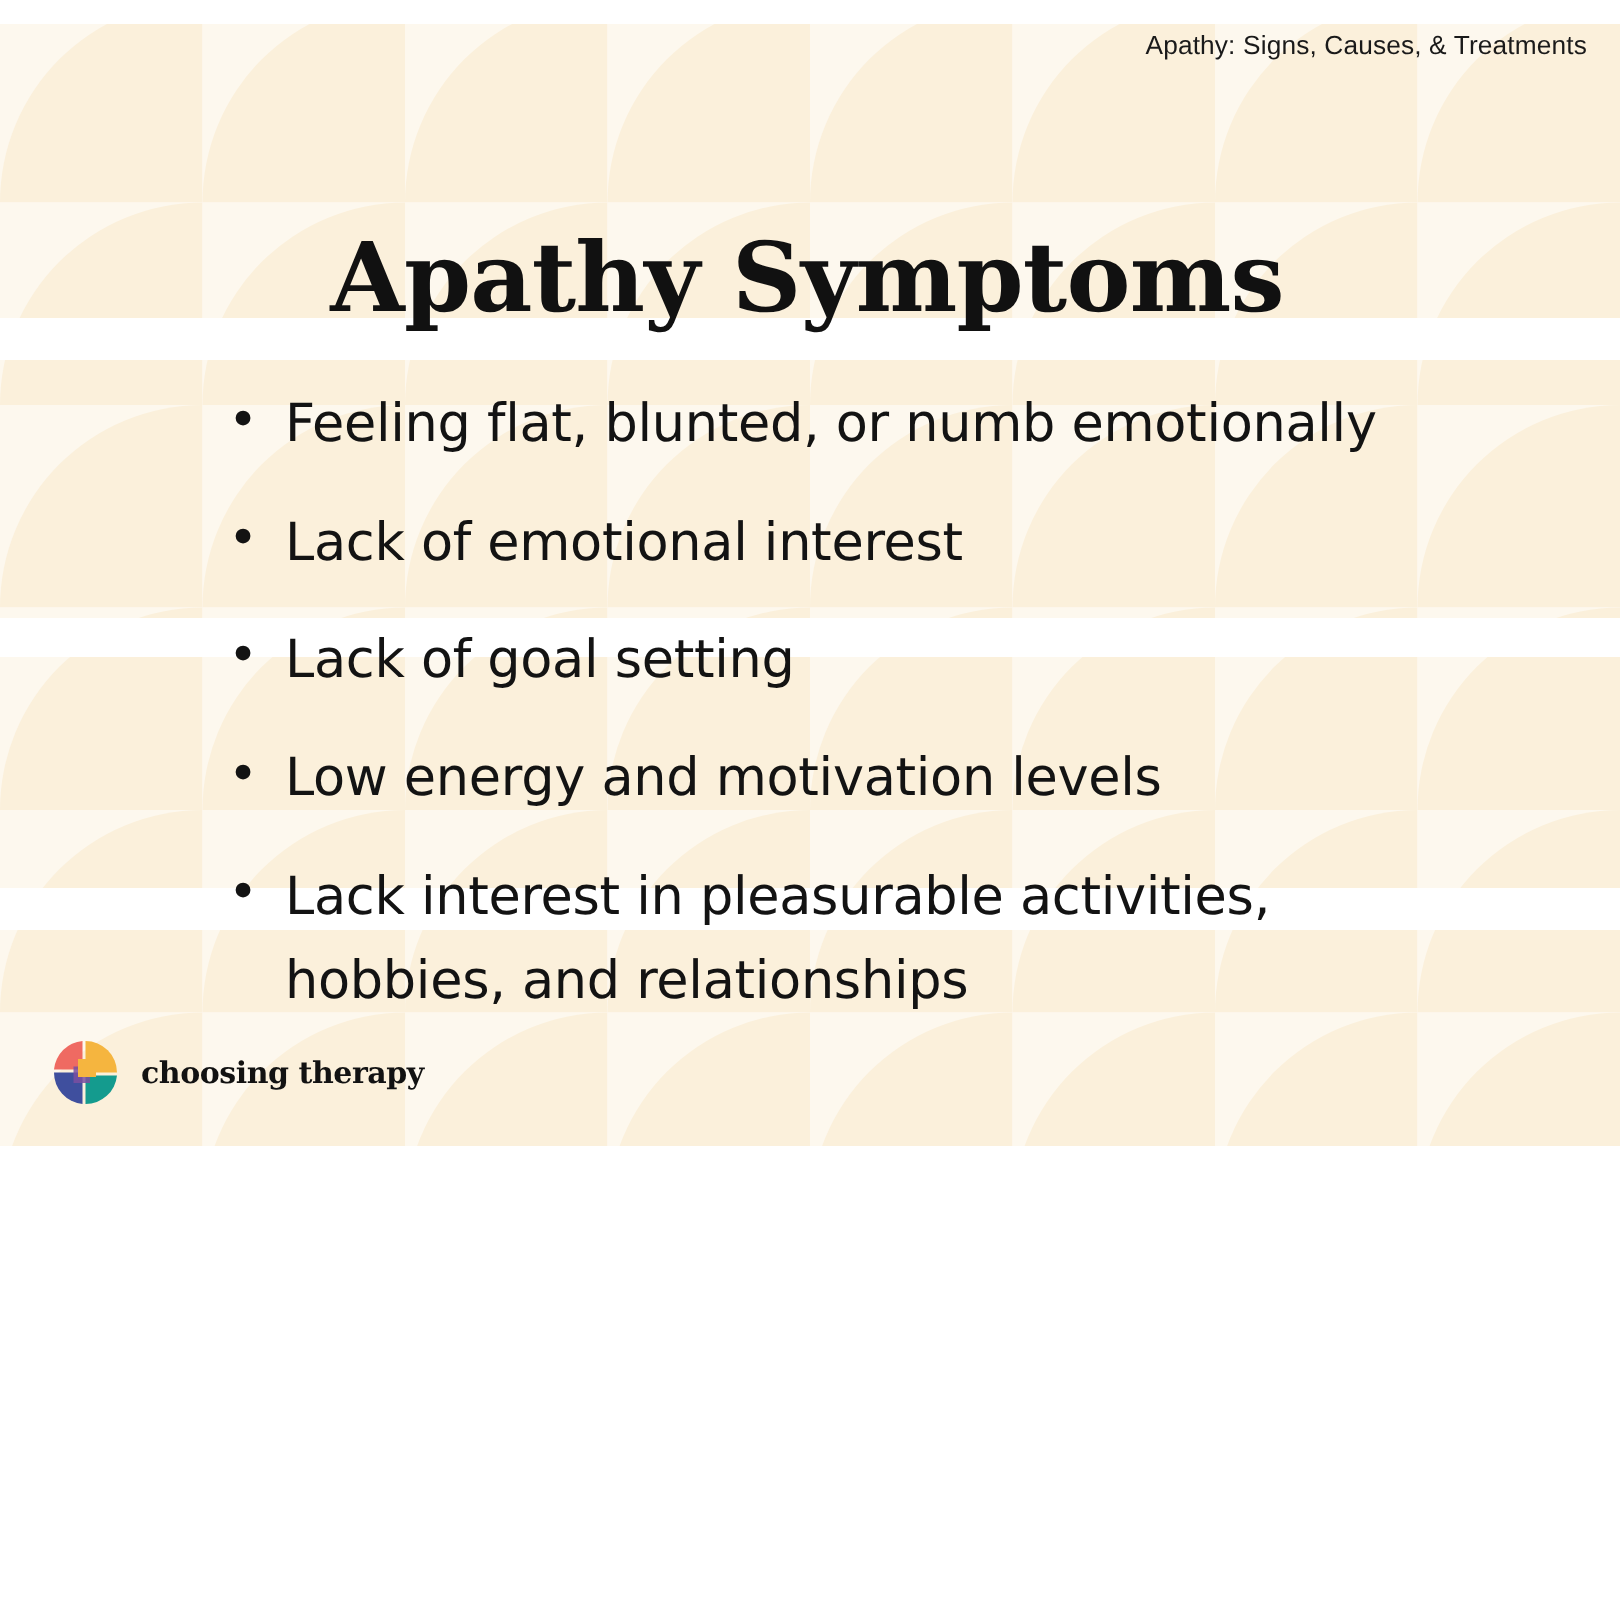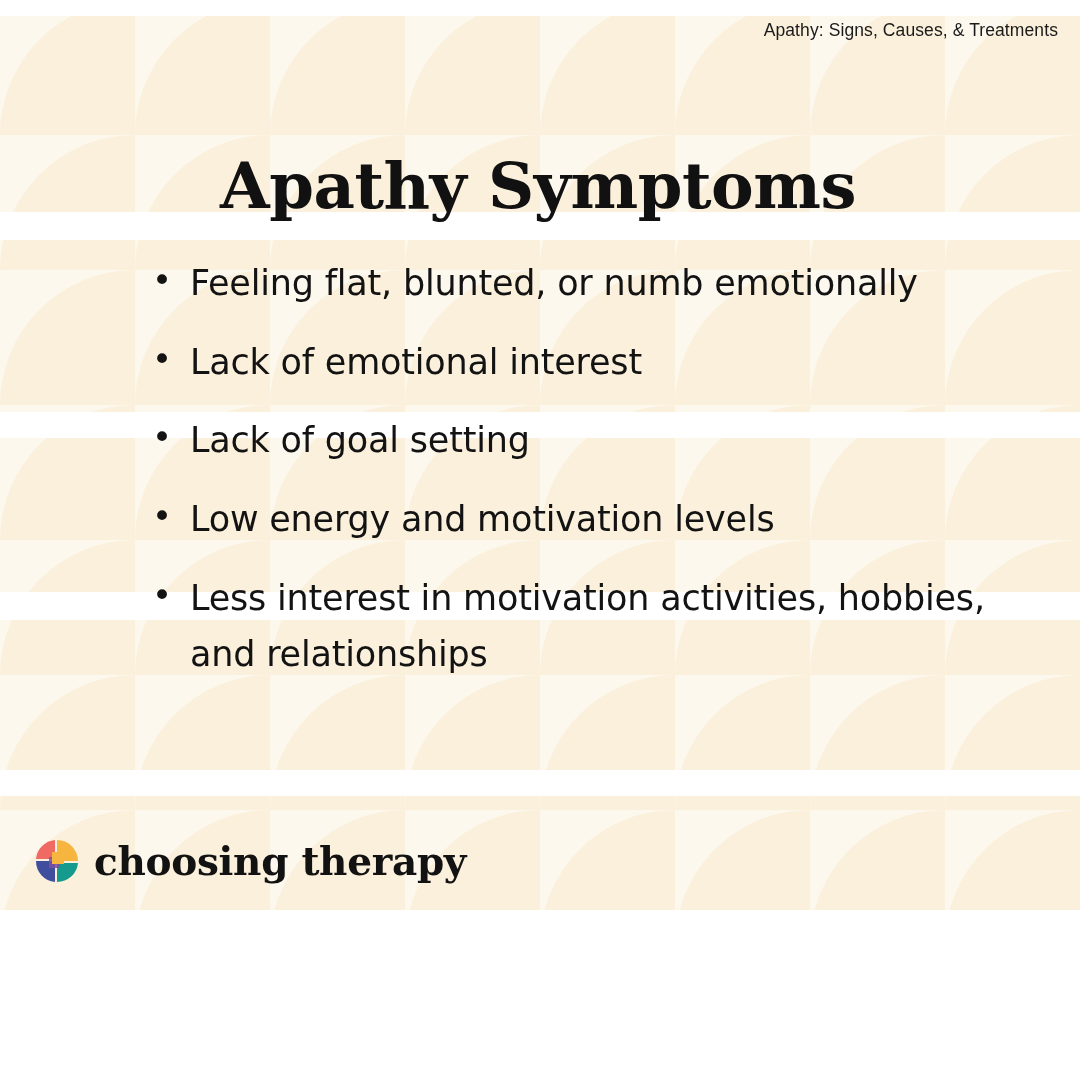--- a/index.html
+++ b/index.html
@@ -10,21 +10,21 @@
     width: 1080px;
     height: 1080px;
     font-family: "Liberation Sans", sans-serif;
     background: #ffffff;
     overflow: hidden;
   }
 
   .card {
     position: relative;
     width: 1080px;
-    height: 910px;
+    height: 764px;
     background: #ffffff;
     overflow: hidden;
   }
 
   
   .bg {
     position: absolute;
     inset: 0;
     z-index: 0;
     pointer-events: none;
@@ -104,21 +104,21 @@
   .logo-mark {
     width: 46px;
     height: 46px;
     position: relative;
     flex: 0 0 auto;
   }
 
   .brand-name {
     font-family: "DejaVu Serif", "Liberation Serif", serif;
     font-weight: bold;
-    font-size: 39px;
+    font-size: 20px;
     color: #121212;
     letter-spacing: -0.3px;
   }
 </style>
 </head>
 <body>
 
 <div class="card">
 
   <svg class="bg" width="1080" height="1080" viewBox="0 0 1080 1080" aria-hidden="true">
@@ -218,21 +218,21 @@
   <div class="header-note">Apathy: Signs, Causes, &amp; Treatments</div>
 
   <h1 class="title">Apathy Symptoms</h1>
 
   <div class="content">
     <ul class="symptom-list">
       <li>Feeling flat, blunted, or numb emotionally</li>
       <li>Lack of emotional interest</li>
       <li>Lack of goal setting</li>
       <li>Low energy and motivation levels</li>
-      <li>Less interest in motivation activities, hobbies, and relationships</li>
+      <li>Lack interest in pleasurable activities, hobbies, and relationships</li>
     </ul>
   </div>
 
   <div class="footer">
     <span class="logo-mark">
       <svg width="46" height="46" viewBox="0 0 46 46" aria-hidden="true">
         <path d="M21 2 A21 21 0 0 0 2 21 L21 21 Z" fill="#ef6a62"></path>
         <path d="M23 2 A21 21 0 0 1 44 23 L23 23 Z" fill="#f5b53f"></path>
         <path d="M2 23 L21 23 L21 44 A21 21 0 0 1 2 23 Z" fill="#3f4f9e"></path>
         <path d="M23 25 L44 25 A21 21 0 0 1 23 44 Z" fill="#149b8e"></path>

